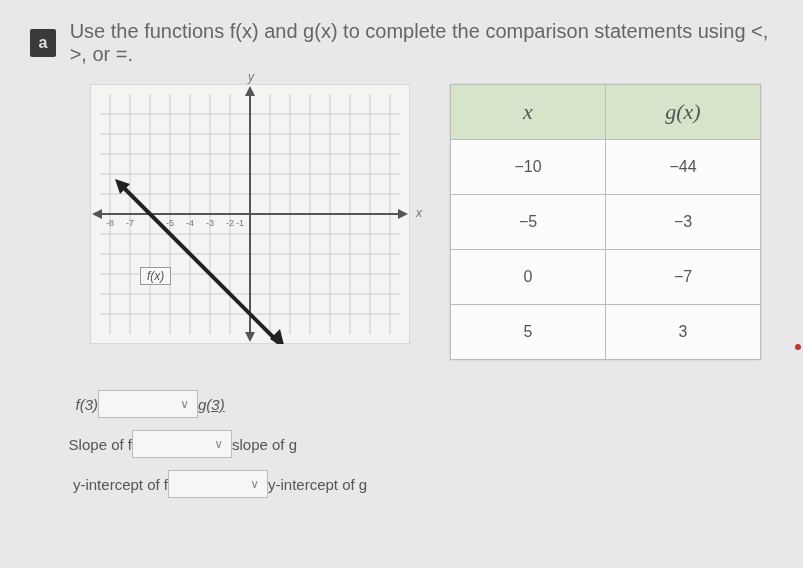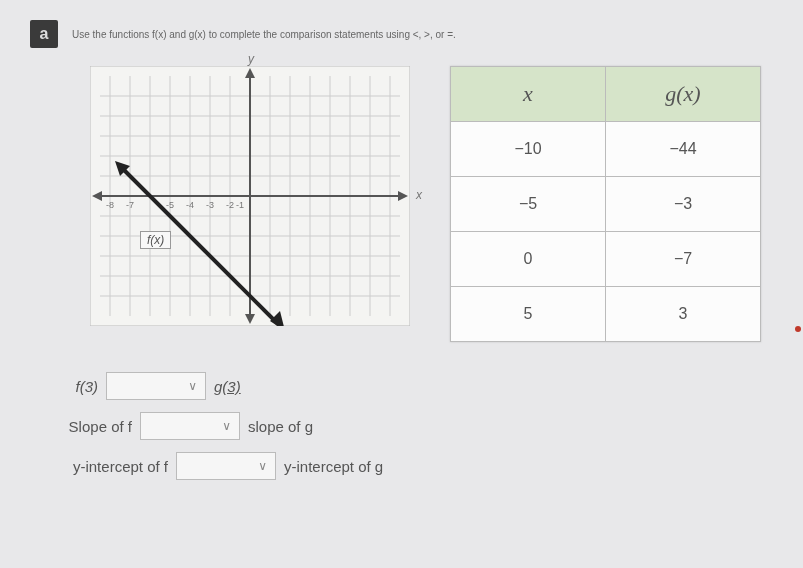--- a/index.html
+++ b/index.html
@@ -22,21 +22,21 @@
       height: 28px;
       background: #3a3a3a;
       color: #ddd;
       display: flex;
       align-items: center;
       justify-content: center;
       font-weight: bold;
       border-radius: 2px;
     }
     .instruction {
-      font-size: 10px;
+      font-size: 20px;
       color: #666;
       font-weight: 500;
     }
     .content-row {
       display: flex;
       gap: 40px;
       align-items: flex-start;
       margin-left: 60px;
       margin-bottom: 30px;
     }
@@ -63,21 +63,20 @@
     }
     .fills {
       margin-left: 30px;
       display: flex;
       flex-direction: column;
       gap: 12px;
     }
     .fill-row {
       display: flex;
       align-items: center;
-      gap: 8px;
       font-size: 15px;
       color: #555;
     }
     .fill-label-left { text-align: right; }
     .dropdown {
       display: inline-flex;
       align-items: center;
       justify-content: flex-end;
       width: 100px;
       height: 28px;
@@ -90,21 +89,21 @@
     }
     .axis-label {
       position: absolute;
       font-size: 12px;
       color: #777;
       font-style: italic;
     }
     .fx-badge {
       position: absolute;
       left: 50px;
-      top: 165px;
+      top: 183px;
       border: 1px solid #999;
       background: #f8f8f8;
       padding: 1px 6px;
       font-size: 12px;
       font-style: italic;
       color: #555;
     }
     .red-dot {
       position: absolute;
       right: -40px;

